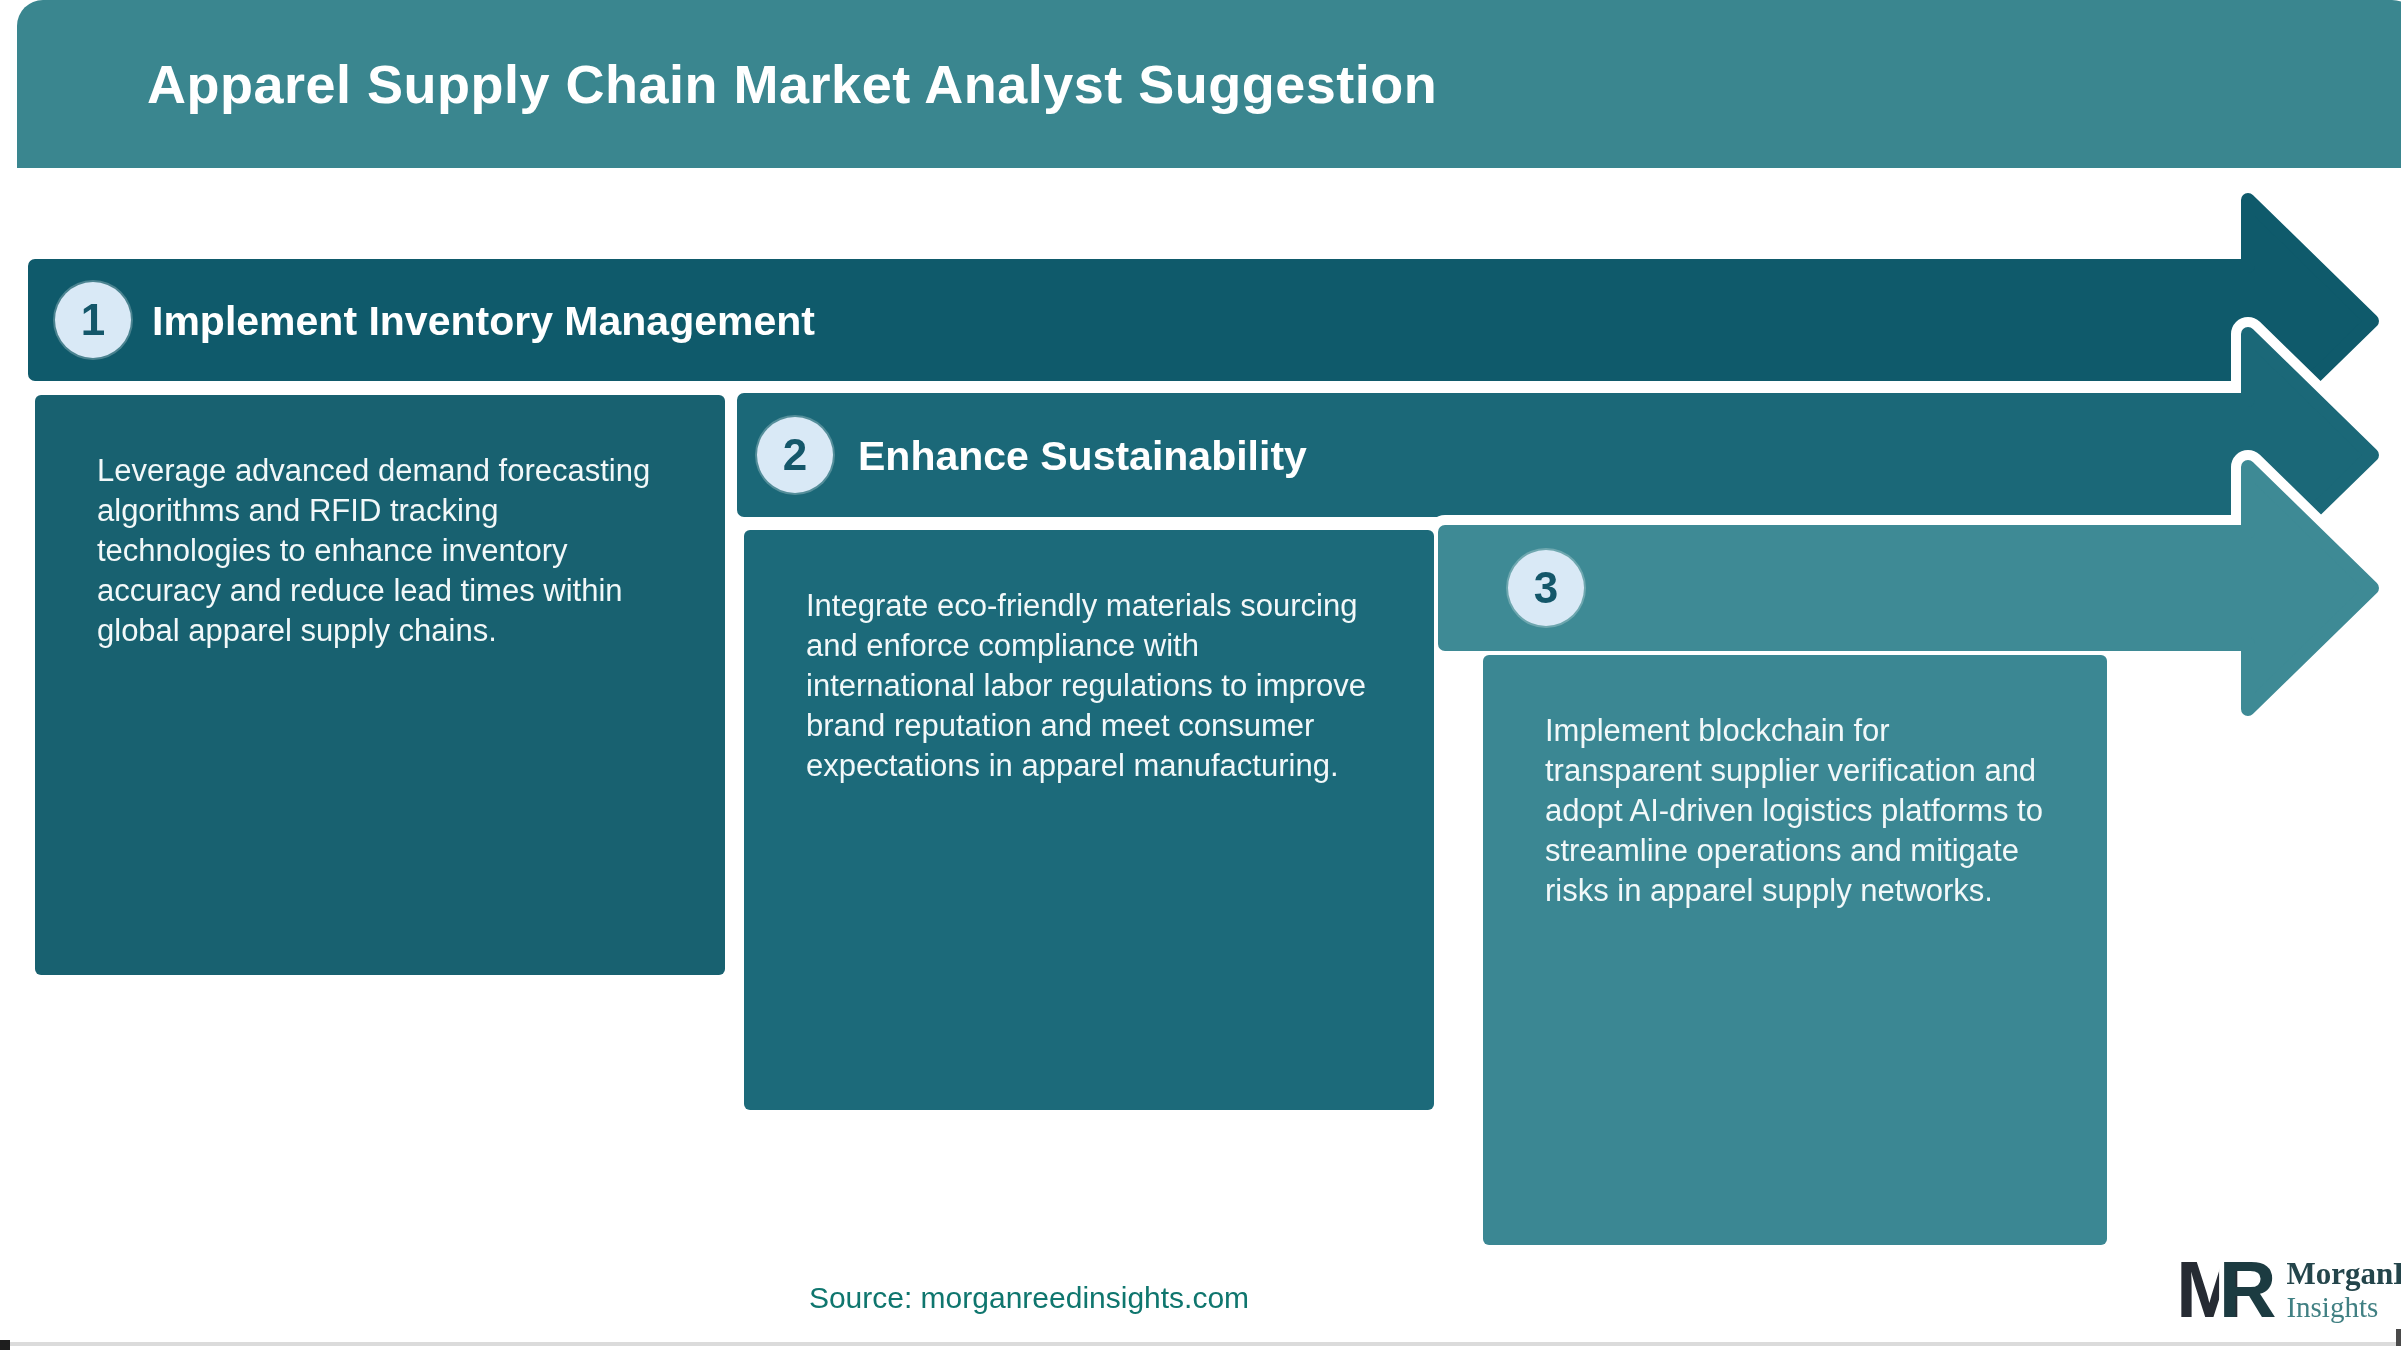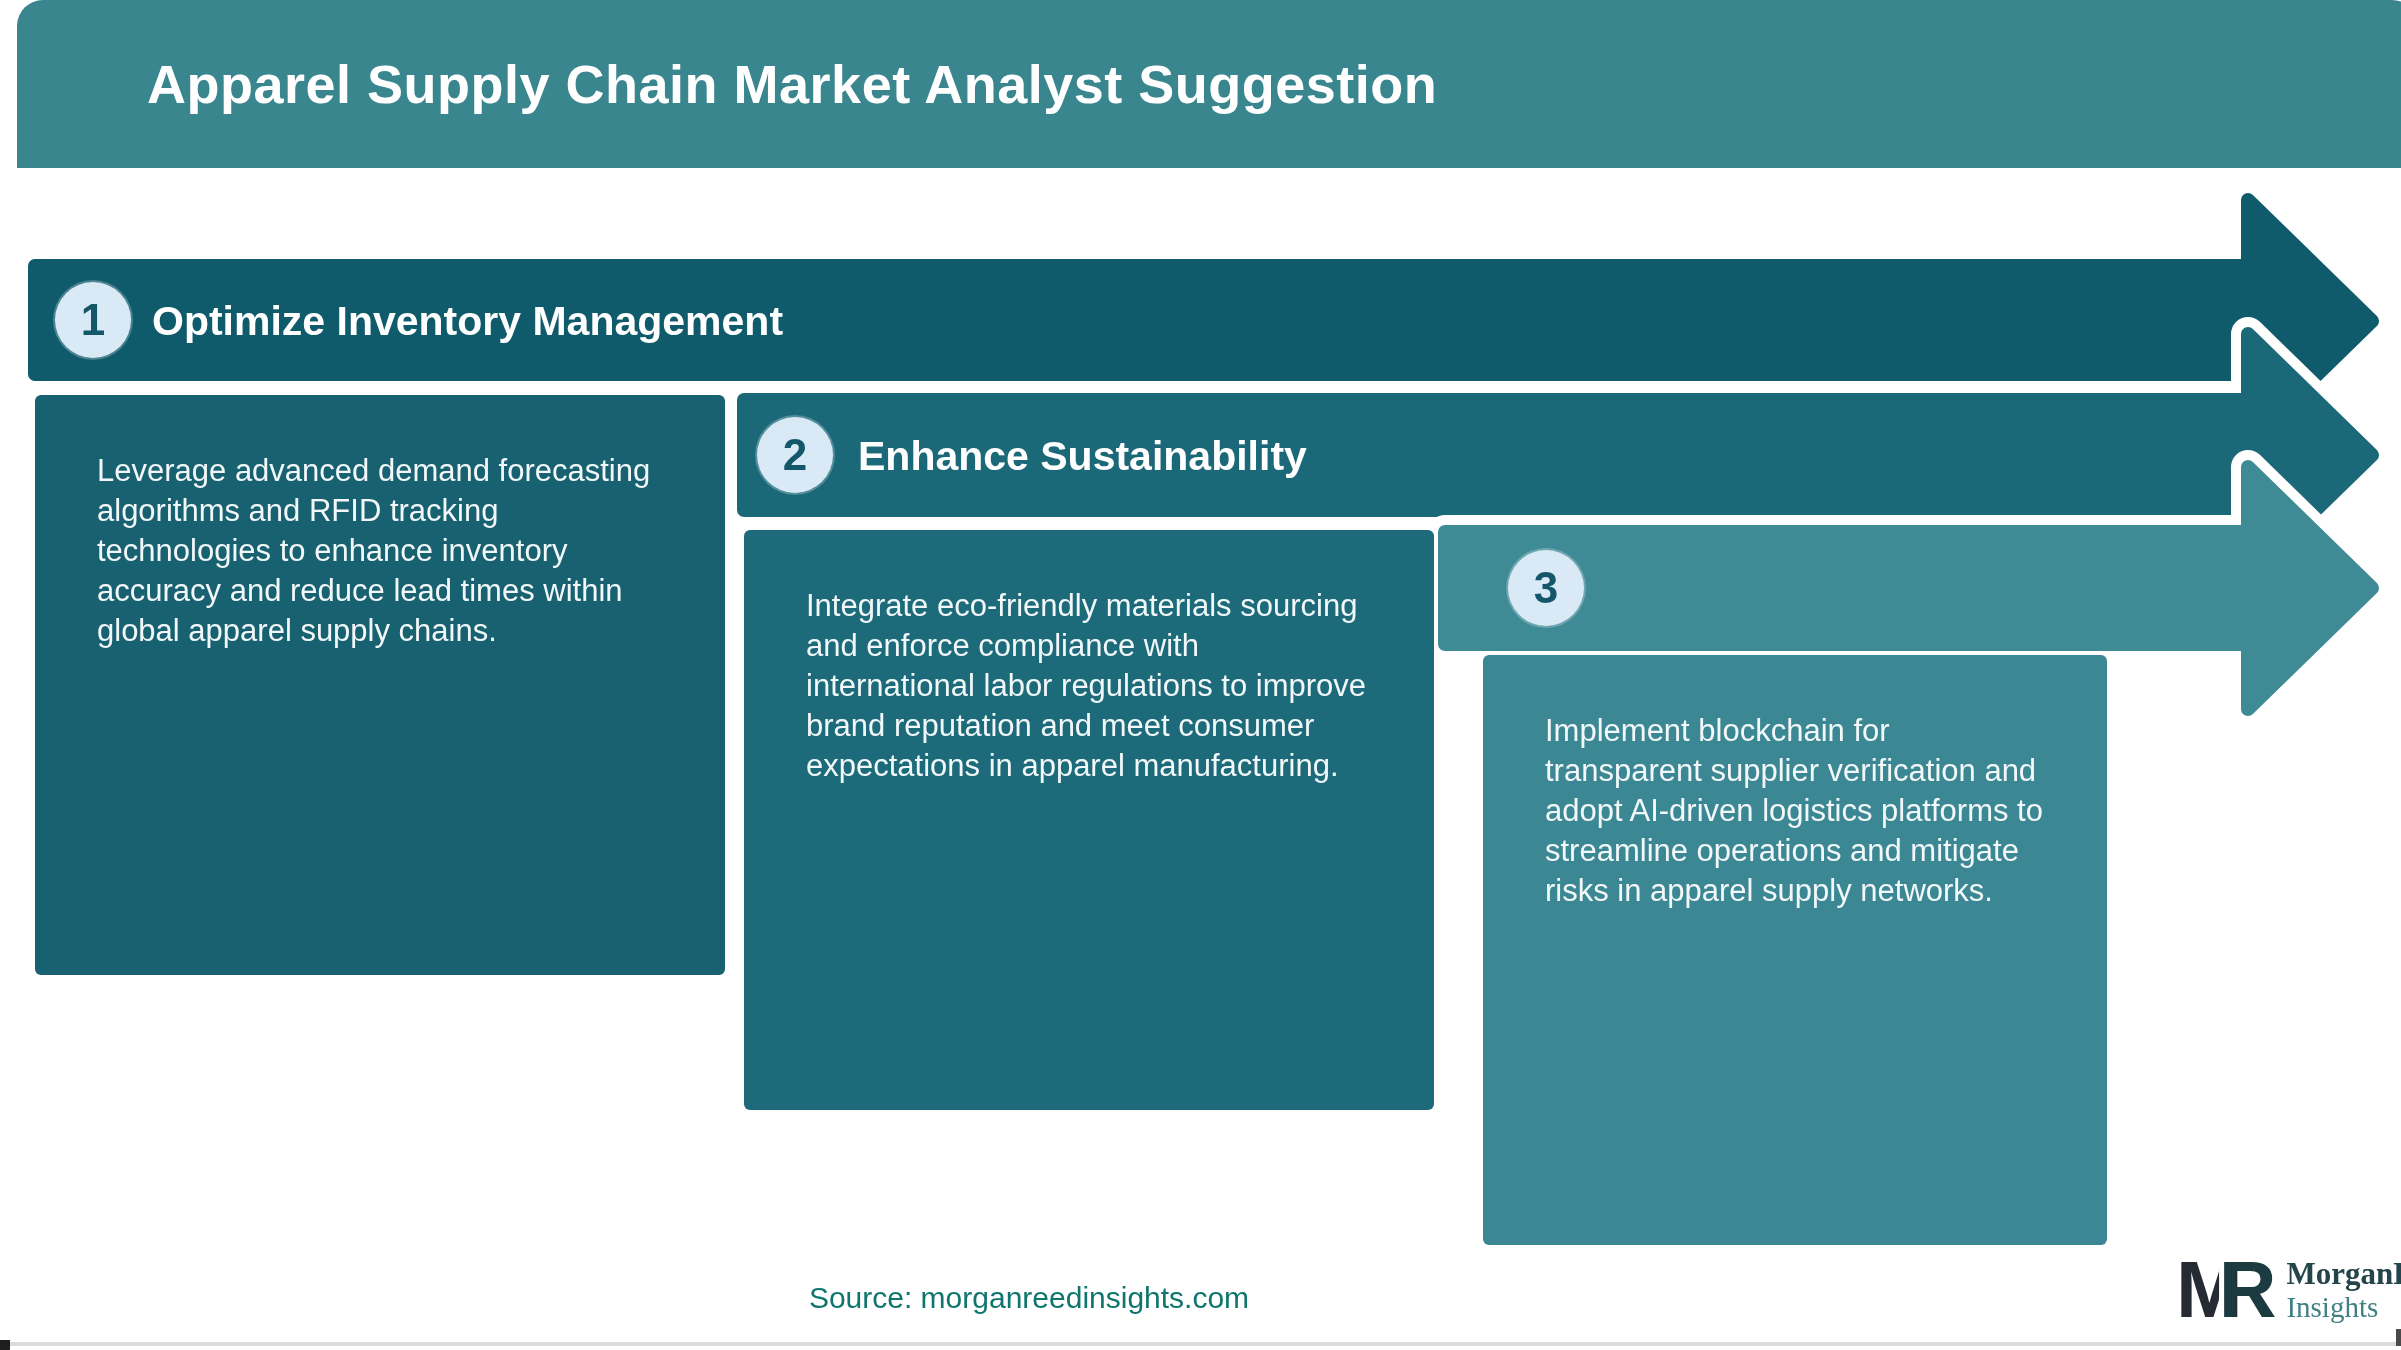--- a/index.html
+++ b/index.html
@@ -67,21 +67,21 @@
       <path d="M 35 266 L 2248 266 L 2248 200 L 2372 321 L 2248 442 L 2248 374 L 35 374 Z" fill="#0F5A6B" stroke="#0F5A6B" stroke-width="14" stroke-linejoin="round"></path>
       <path d="M 744 400 L 2248 400 L 2248 334 L 2372 455 L 2248 576 L 2248 510 L 744 510 Z" fill="#ffffff" stroke="#ffffff" stroke-width="34" stroke-linejoin="round"></path>
       <path d="M 744 400 L 2248 400 L 2248 334 L 2372 455 L 2248 576 L 2248 510 L 744 510 Z" fill="#1B6878" stroke="#1B6878" stroke-width="14" stroke-linejoin="round"></path>
       <path d="M 1445 532 L 2248 532 L 2248 467 L 2372 588 L 2248 709 L 2248 644 L 1445 644 Z" fill="#ffffff" stroke="#ffffff" stroke-width="34" stroke-linejoin="round"></path>
       <path d="M 1445 532 L 2248 532 L 2248 467 L 2372 588 L 2248 709 L 2248 644 L 1445 644 Z" fill="#3E8A95" stroke="#3E8A95" stroke-width="14" stroke-linejoin="round"></path>
     </svg>
 
   <div class="badge badge-1" style="background-color: rgb(217, 233, 246); color: rgb(20, 87, 106);">
     <span>1</span>
   </div>
-  <div class="heading heading-1">Optimize Inventory Management</div>
+  <div class="heading heading-1">Implement Inventory Management</div>
 
   <div class="badge badge-2" style="background-color: rgb(217, 233, 246); color: rgb(20, 87, 106);">
     <span>2</span>
   </div>
   <div class="heading heading-2">Enhance Sustainability</div>
 
   <div class="badge badge-3" style="background-color: rgb(217, 233, 246); color: rgb(20, 87, 106);">
     <span>3</span>
   </div>
 

